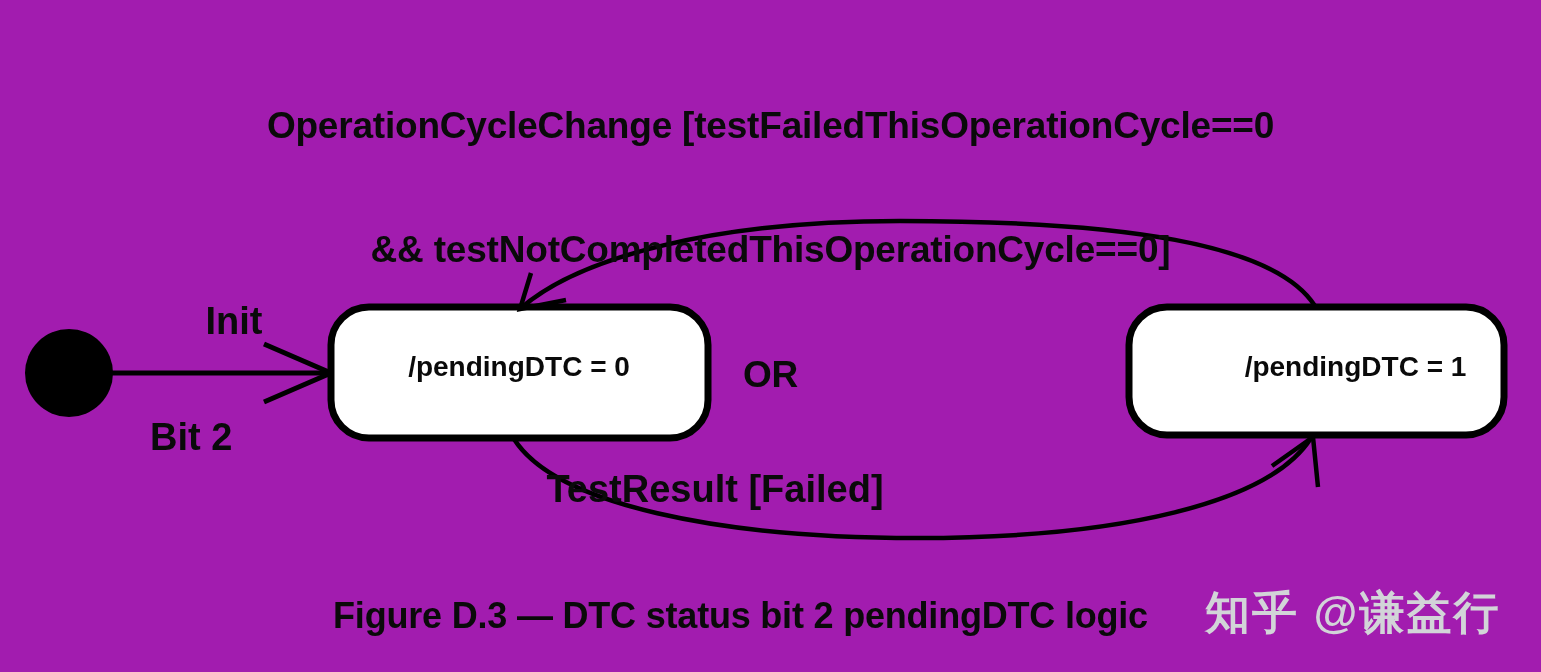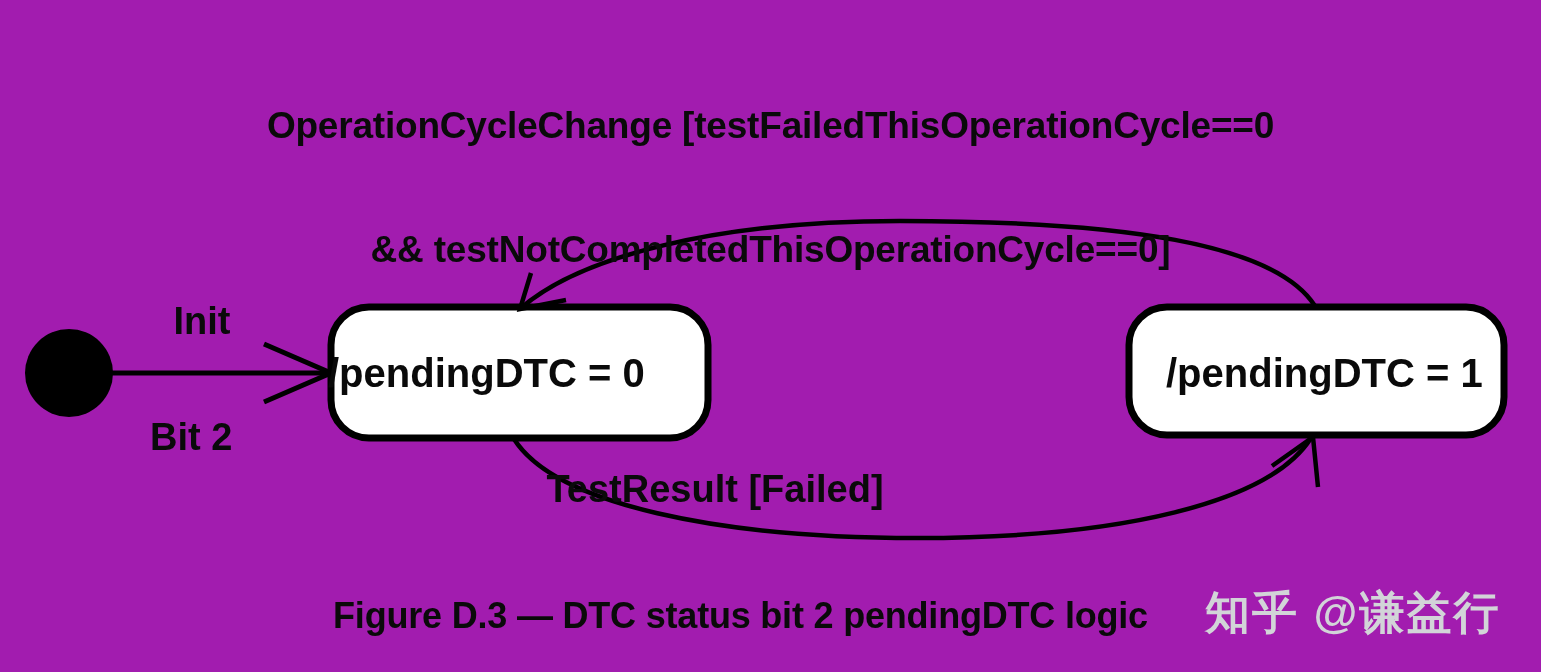--- a/index.html
+++ b/index.html
@@ -42,37 +42,38 @@
   }
   #guard-text .gl {
     display: block;
   }
   #guard-text .gl2 { }
   #guard-text .gl3 { }
   #guard-text .gl4 { }
 
   
   .state-label {
-    font-size: 40px;
+    font-size: 28px;
+    text-align: center;
   }
   #state-left-label {
     left: 328px;
     top: 351px;
     width: 382px;
   }
   #state-right-label {
     left: 1126px;
     top: 351px;
     width: 379px;
     padding-left: 40px;
   }
 
   
   #init-label {
-    left: 132px;
+    left: 164px;
     top: 300px;
     width: 140px;
     text-align: center;
     font-size: 38px;
   }
   #bit-label {
     left: 150px;
     top: 416px;
     width: 140px;
     text-align: left;
@@ -132,20 +133,21 @@
     <path d="M 531 273 L 520 309 L 566 300" fill="none" stroke="#000000" stroke-width="4.5" stroke-linecap="butt" stroke-linejoin="miter"></path>
 
     <path d="M 514 439 C 556 505 720 538 917 538 C 1120 538 1270 503 1311 438" fill="none" stroke="#000000" stroke-width="4.5" stroke-linecap="butt"></path>
 
     <path d="M 1272 466 L 1313 437 L 1318 487" fill="none" stroke="#000000" stroke-width="4.5" stroke-linecap="butt" stroke-linejoin="miter"></path>
   </svg>
 
   <div class="txt" id="guard-text">
     <span class="gl gl1">OperationCycleChange [testFailedThisOperationCycle==0</span>
     <span class="gl gl2">&amp;&amp; testNotCompletedThisOperationCycle==0]</span>
+    <span class="gl gl3">OR</span>
   </div>
 
   <div class="txt state-label" id="state-left-label">/pendingDTC = 0</div>
   <div class="txt state-label" id="state-right-label">/pendingDTC = 1</div>
 
   <div class="txt" id="init-label">Init</div>
   <div class="txt" id="bit-label">Bit 2</div>
 
   <div class="txt" id="testresult-label">TestResult [Failed]</div>
 

